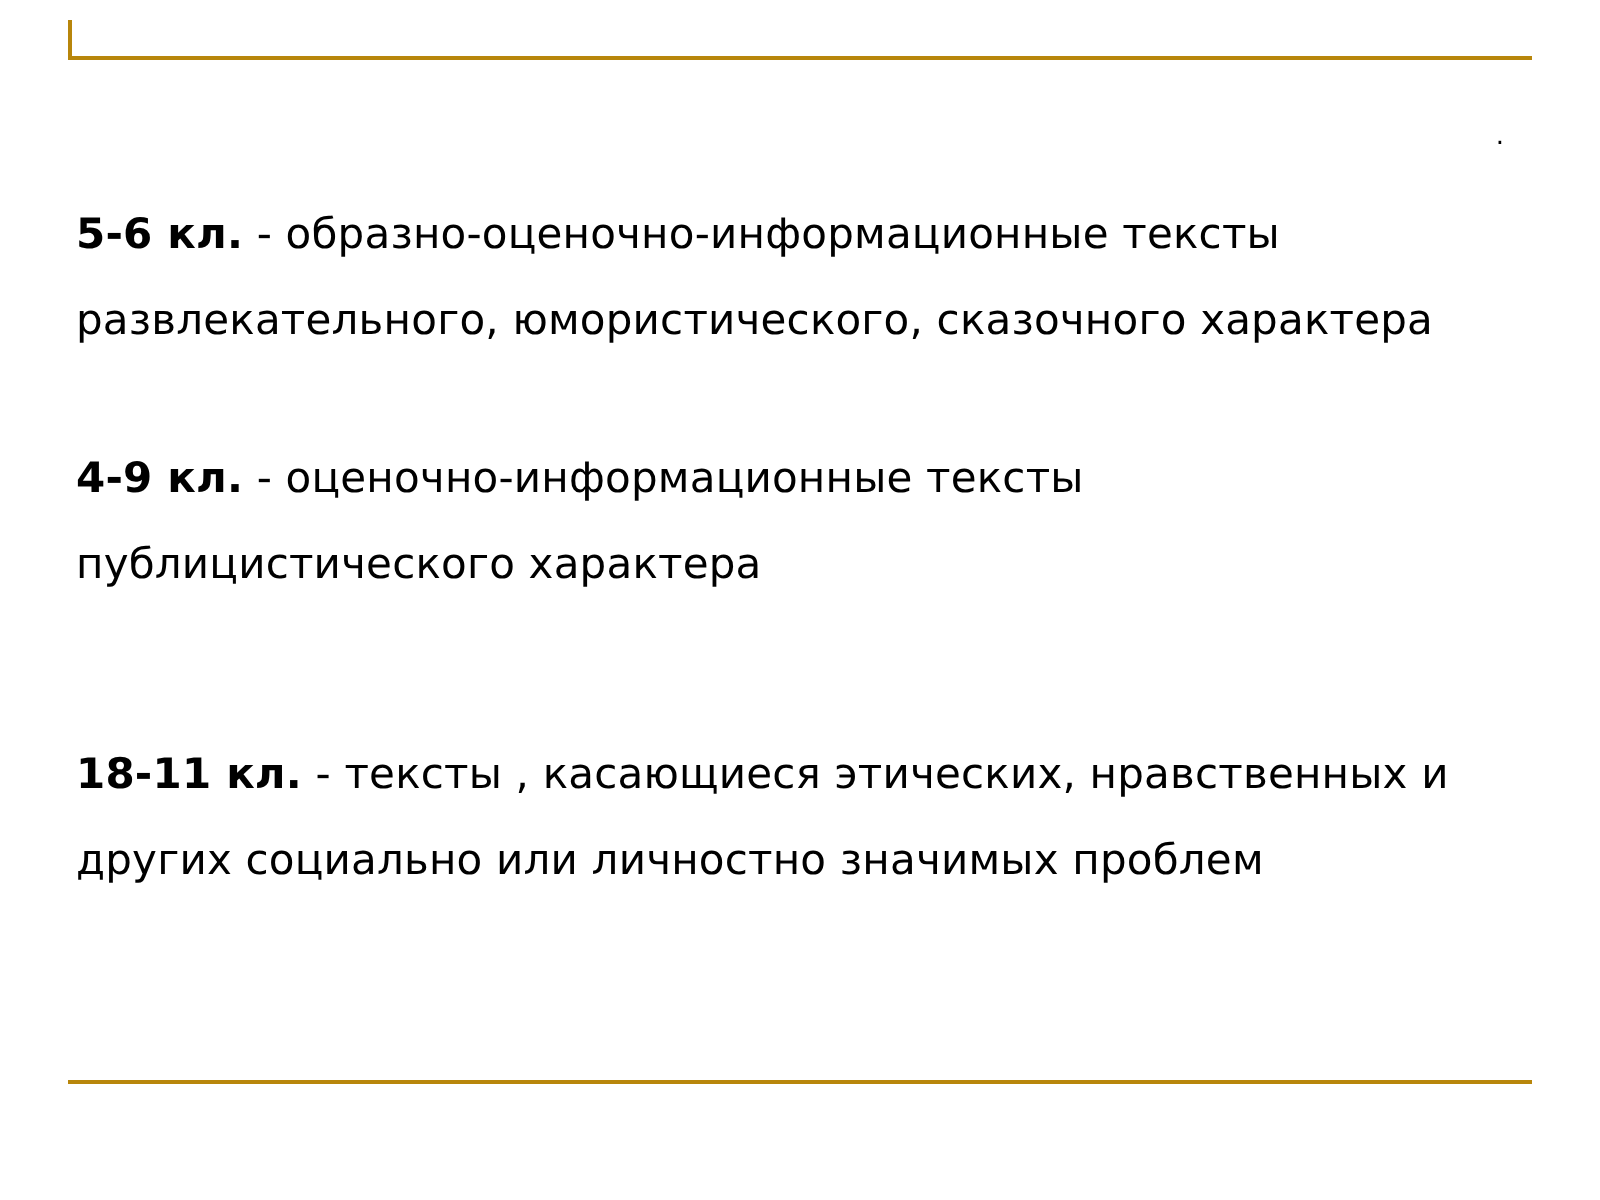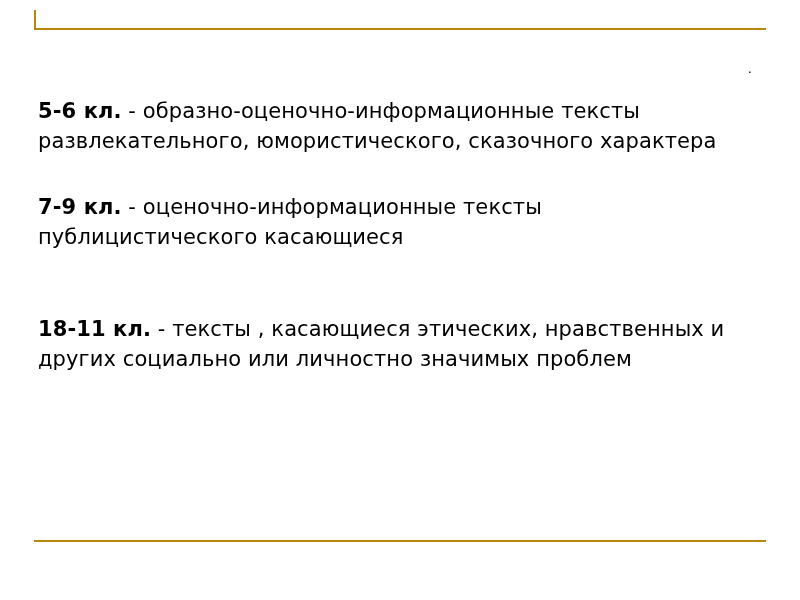--- a/index.html
+++ b/index.html
@@ -52,21 +52,21 @@
     color: #000000;
   }
   .content {
     position: absolute;
     left: 38px;
     top: 96px;
     width: 700px;
   }
   .para {
     font-size: 21px;
-    line-height: 30px;
+    line-height: 43px;
     letter-spacing: 0.1px;
     margin: 0 0 0 0;
     color: #000000;
   }
   .para .lead {
     font-weight: bold;
   }
   .gap-1 { height: 36px; }
   .gap-2 { height: 62px; }
 </style>
@@ -79,21 +79,21 @@
   <div class="rule-tick"></div>
 
   <div class="header-dot">.</div>
 
   <div class="content">
 
     <p class="para"><span class="lead">5-6 кл.</span><span> - образно-оценочно-информационные тексты развлекательного, юмористического, сказочного характера</span></p>
 
     <div class="gap-1"></div>
 
-    <p class="para"><span class="lead">7-9 кл.</span><span> - оценочно-информационные тексты публицистического касающиеся</span></p>
+    <p class="para"><span class="lead">4-9 кл.</span><span> - оценочно-информационные тексты публицистического характера</span></p>
 
     <div class="gap-2"></div>
 
     <p class="para"><span class="lead">18-11 кл.</span><span> - тексты , касающиеся  этических, нравственных и других социально или личностно значимых проблем</span></p>
 
   </div>
 
   <div class="rule rule-bottom"></div>
 
 </div>

